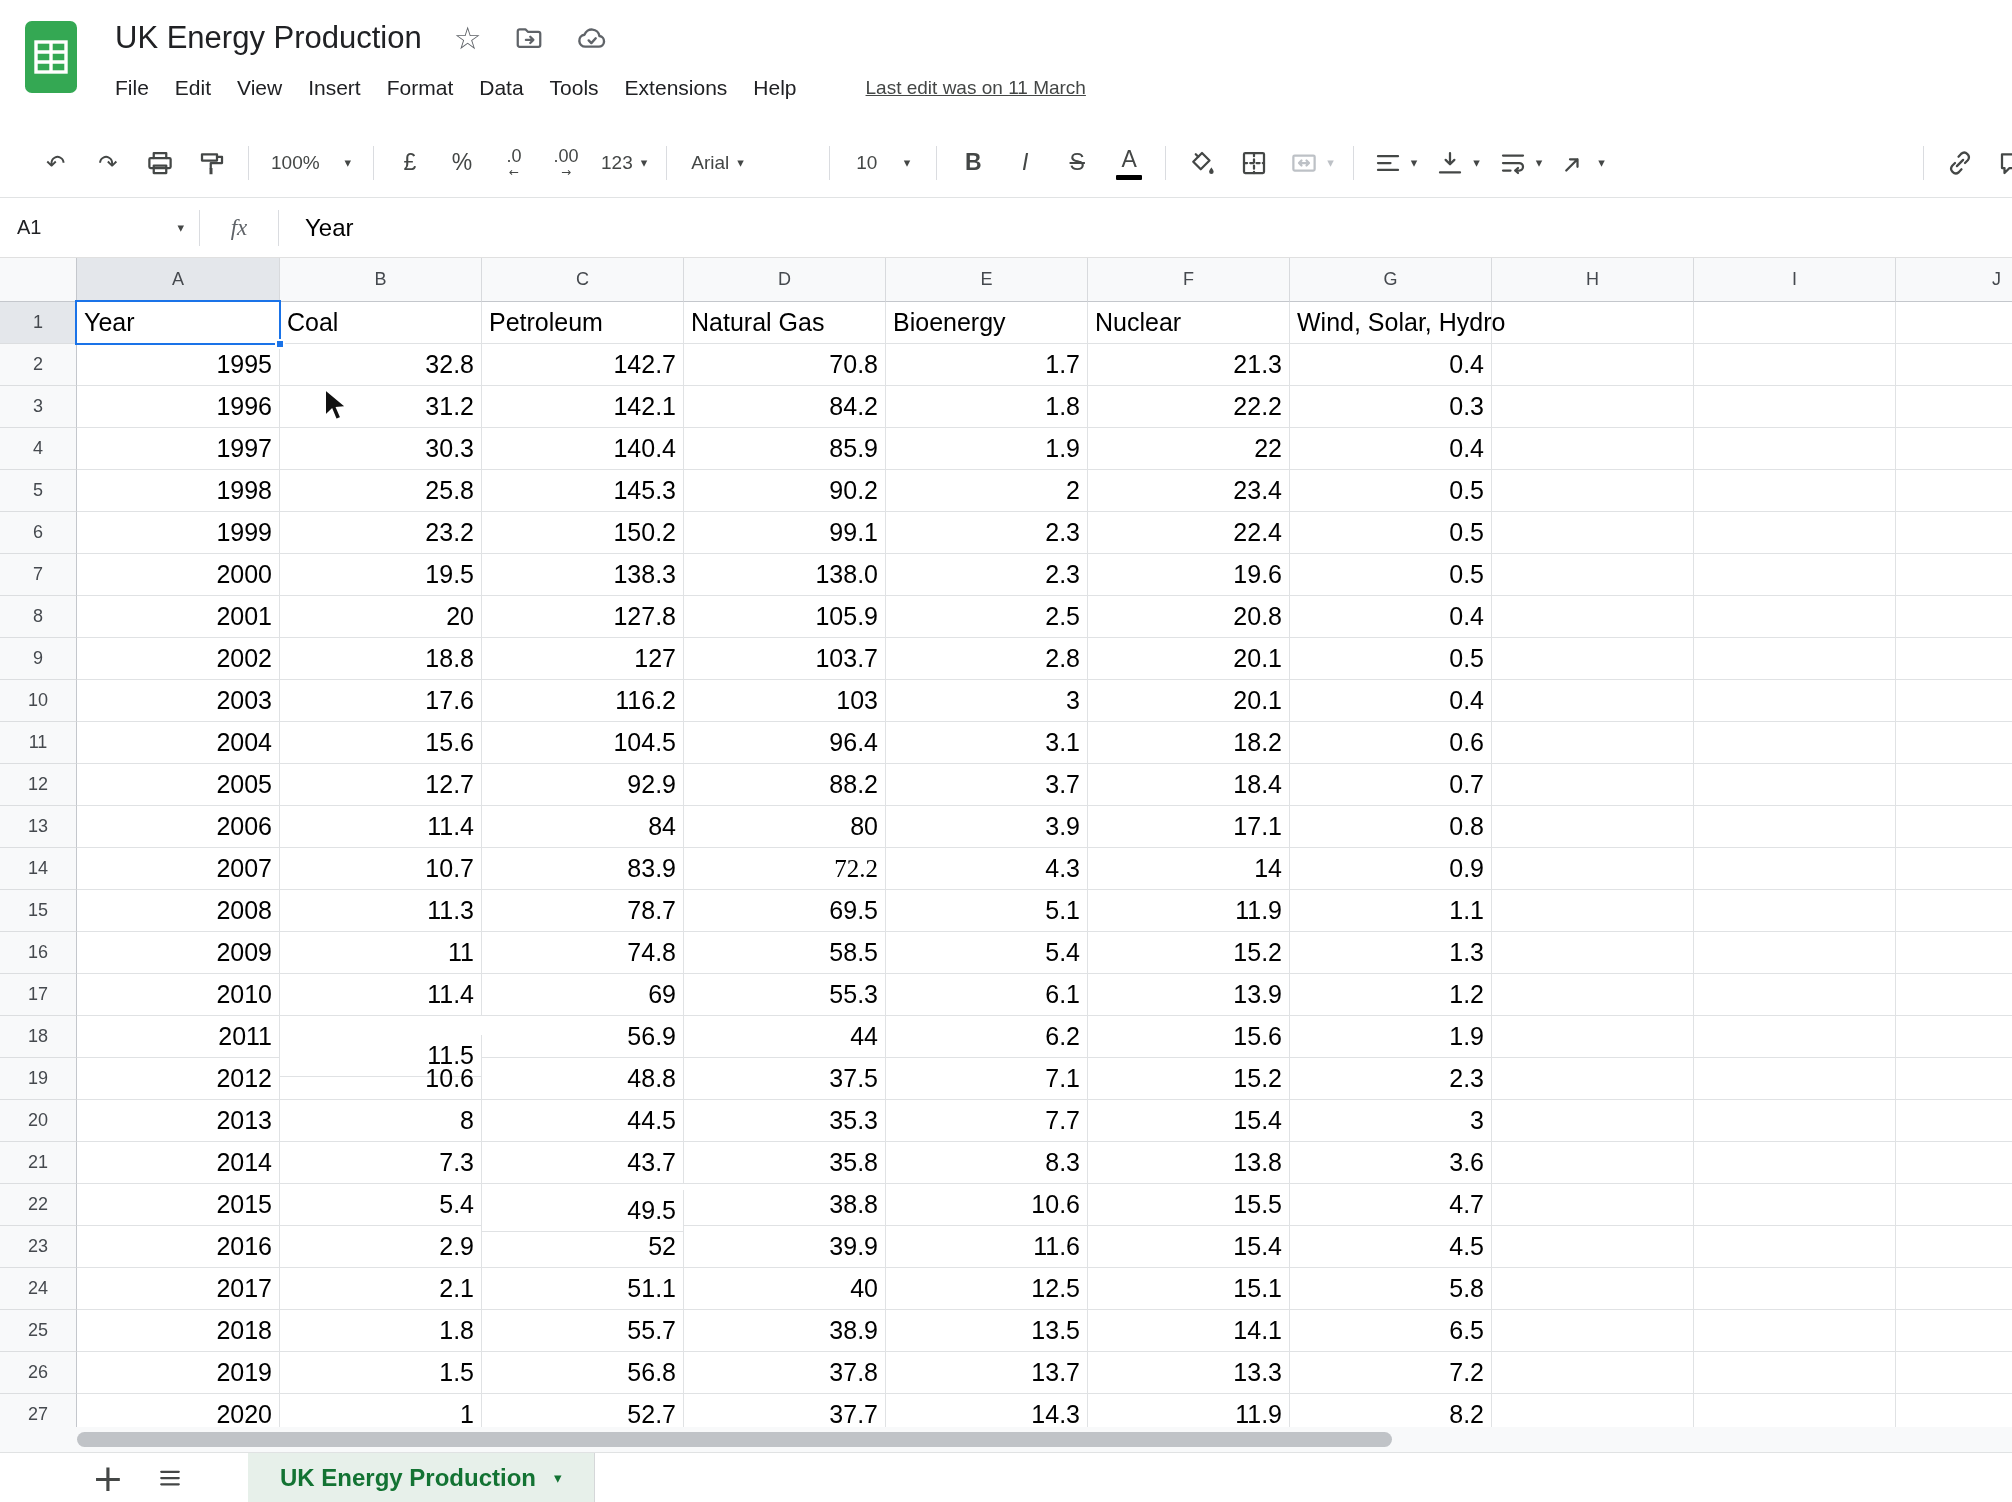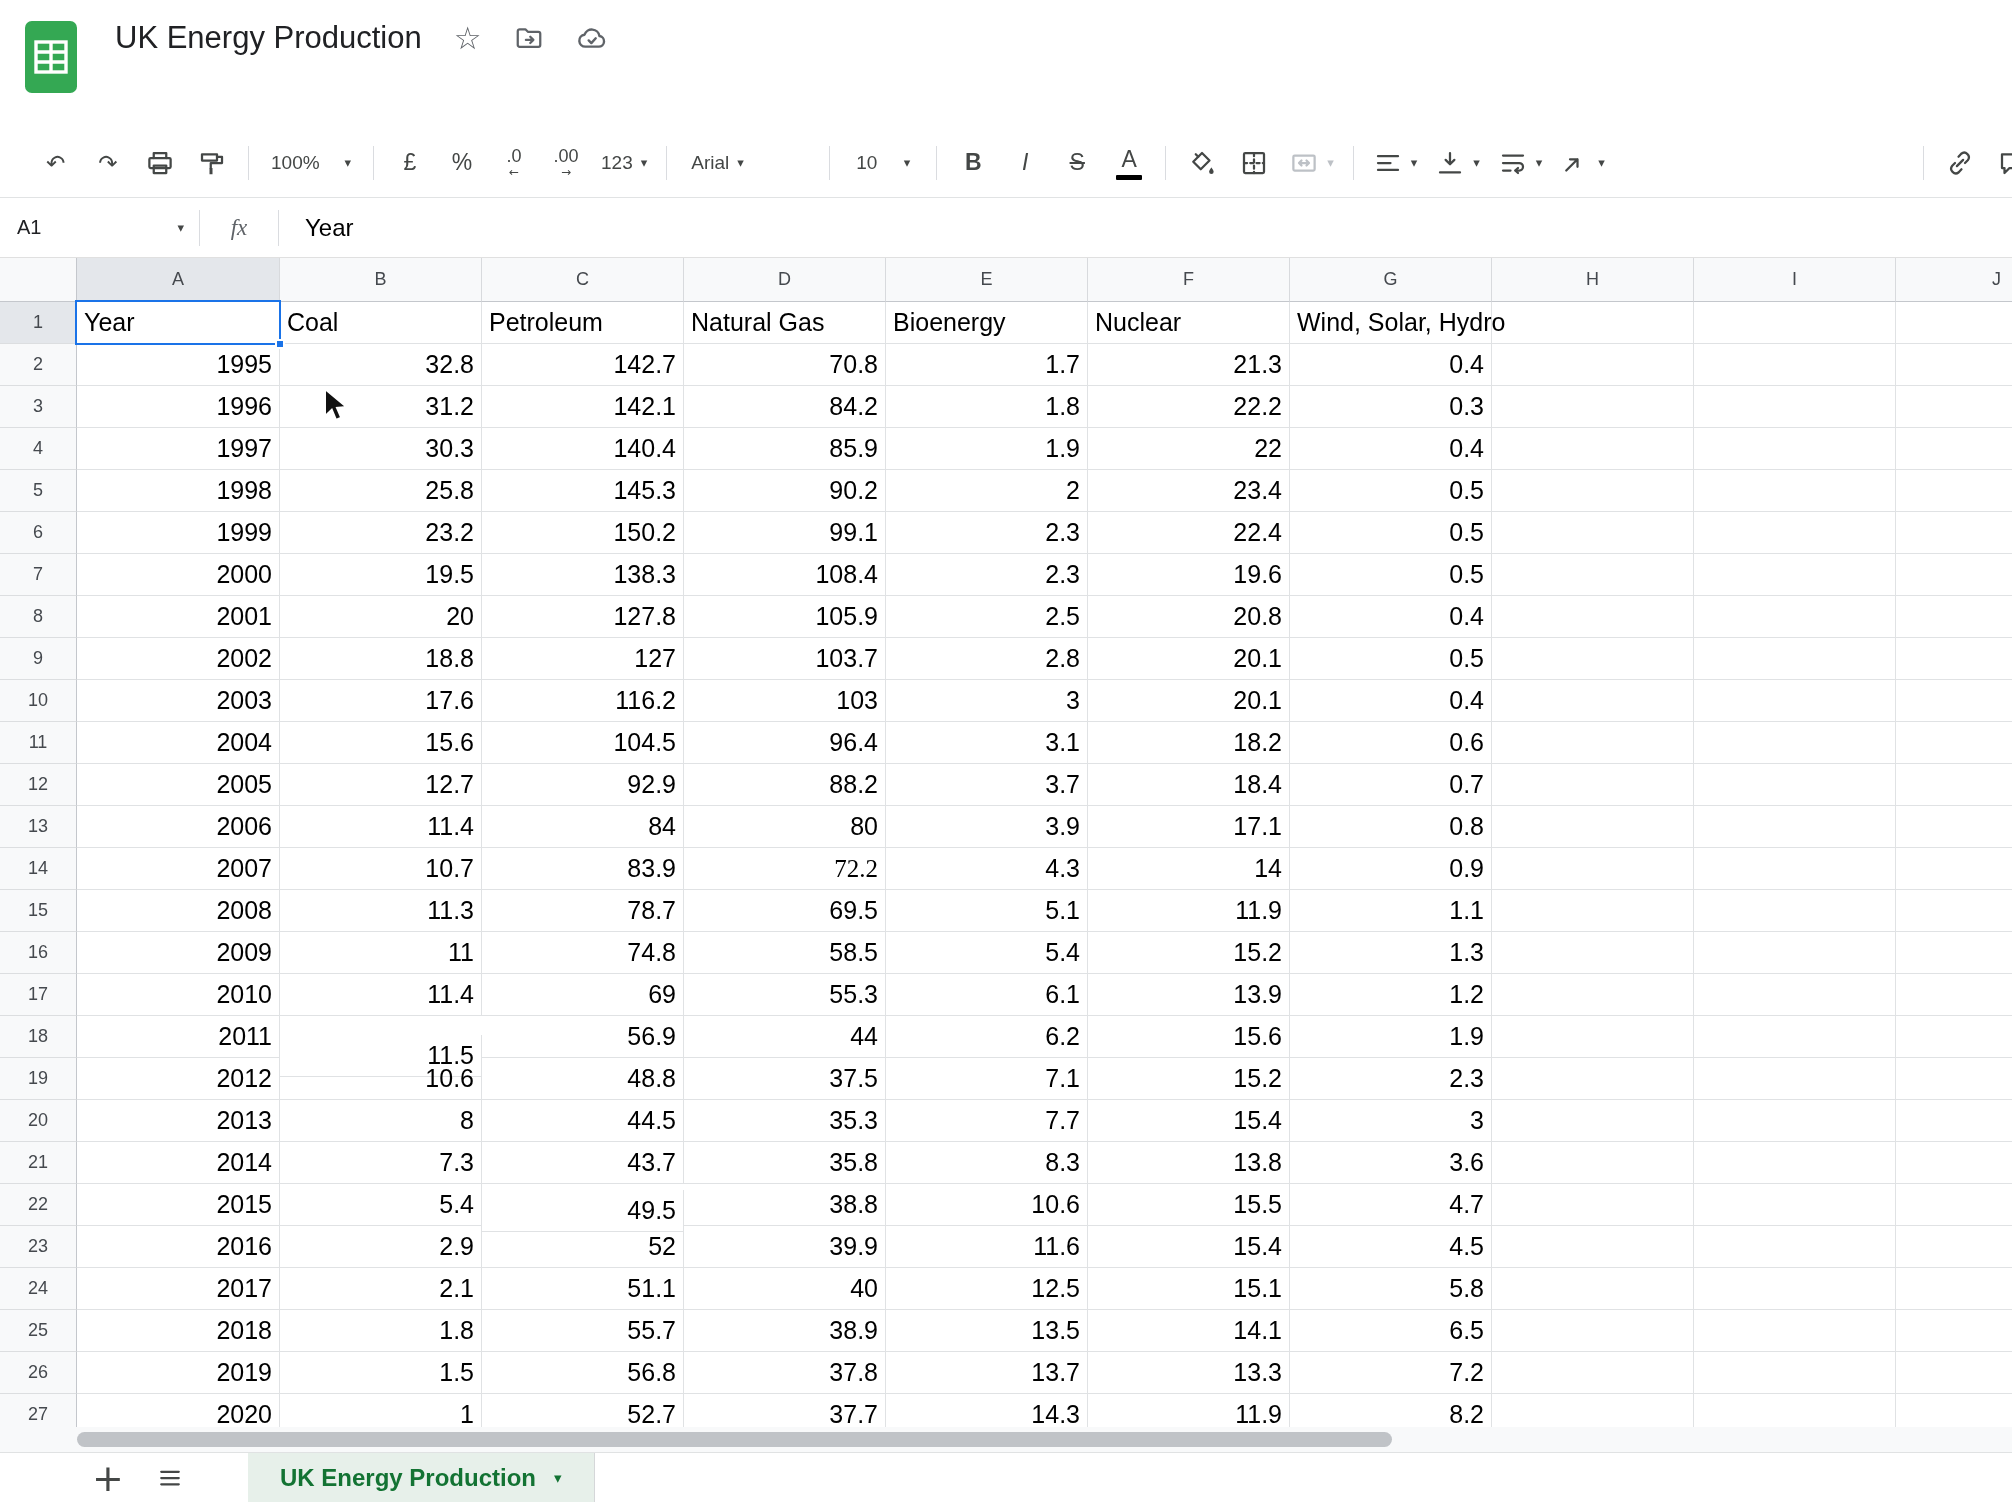--- a/index.html
+++ b/index.html
@@ -106,20 +106,34 @@
           <path d="M9.5 13.5h5.5M13 11l2.5 2.5L13 16"></path>
         </svg>
       </span>
       <span class="top-ico">
         <svg class="ic" width="32" height="32" viewBox="0 0 24 24" style="stroke:#5f6368">
           <path d="M7 18.5h10a4 4 0 0 0 .6-7.96A5.8 5.8 0 0 0 6.4 9.54 4.5 4.5 0 0 0 7 18.5z"></path>
           <path d="M9.5 13.8l2 2 3.3-3.6"></path>
         </svg>
       </span>
     </div>
+    <nav class="menu-row">
+      <div class="menus">
+          <span class="menu-item">File</span>
+          <span class="menu-item">Edit</span>
+          <span class="menu-item">View</span>
+          <span class="menu-item">Insert</span>
+          <span class="menu-item">Format</span>
+          <span class="menu-item">Data</span>
+          <span class="menu-item">Tools</span>
+          <span class="menu-item">Extensions</span>
+          <span class="menu-item">Help</span>
+        </div>
+      <span class="last-edit">Last edit was on 11 March</span>
+    </nav>
   </div>
 </header>
 
 <div class="toolbar">
   <div class="tbtn">
       <span class="uicon big">↶</span>
     </div>
   <div class="tbtn">
       <span class="uicon big">↷</span>
     </div>
@@ -359,21 +373,21 @@
         <div class="cell ar" style="width: 202px;">0.5</div>
         <div class="cell ar" style="width: 202px;"></div>
         <div class="cell ar" style="width: 202px;"></div>
         <div class="cell ar" style="width: 202px;"></div>
       </div>
       <div class="grid-row">
         <div class="row-head">7</div>
         <div class="cell ar" style="width: 203px;">2000</div>
         <div class="cell ar" style="width: 202px;">19.5</div>
         <div class="cell ar" style="width: 202px;">138.3</div>
-        <div class="cell ar" style="width: 202px;">108.4</div>
+        <div class="cell ar" style="width: 202px;">138.0</div>
         <div class="cell ar" style="width: 202px;">2.3</div>
         <div class="cell ar" style="width: 202px;">19.6</div>
         <div class="cell ar" style="width: 202px;">0.5</div>
         <div class="cell ar" style="width: 202px;"></div>
         <div class="cell ar" style="width: 202px;"></div>
         <div class="cell ar" style="width: 202px;"></div>
       </div>
       <div class="grid-row">
         <div class="row-head">8</div>
         <div class="cell ar" style="width: 203px;">2001</div>

